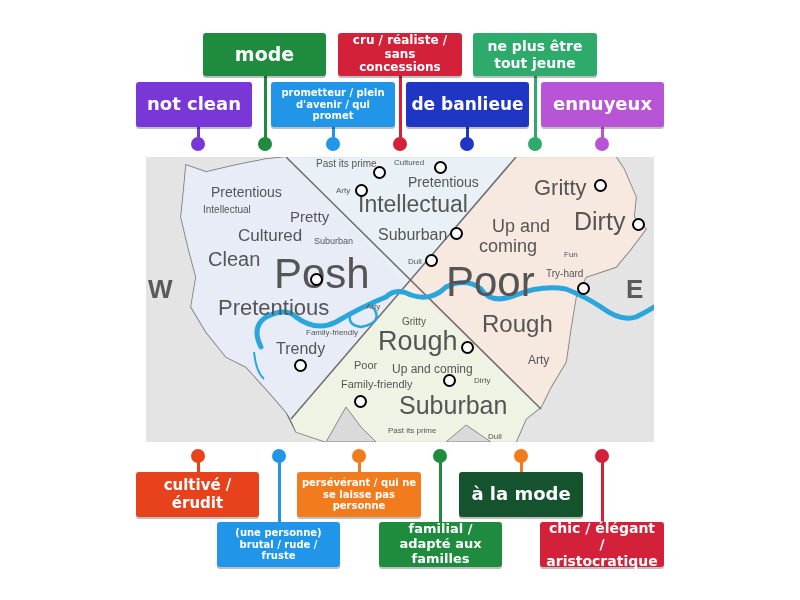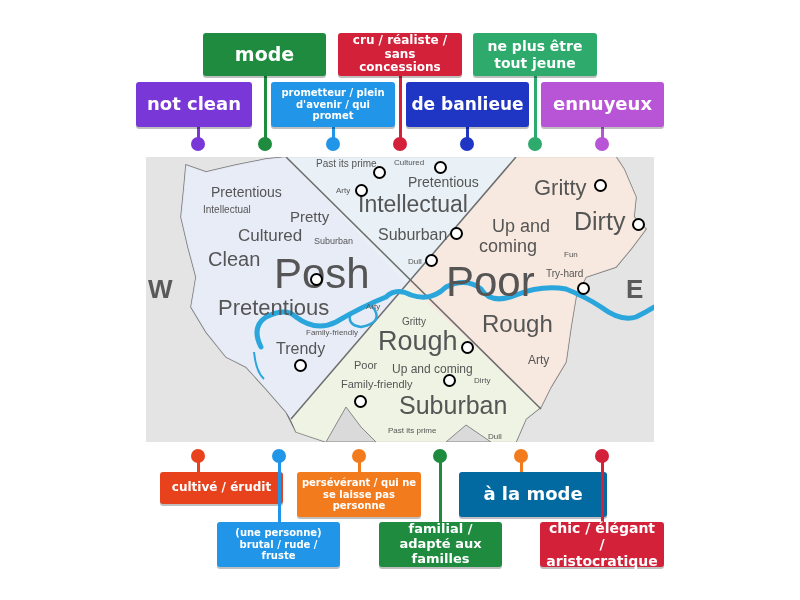--- a/index.html
+++ b/index.html
@@ -113,27 +113,27 @@
     <div class="dot" style="background: rgb(33, 150, 232); left: 326px; top: 137px;"></div>
     <div class="tag" style="left: 271px; top: 82px; width: 124px; height: 45px; background: rgb(33, 150, 232); font-size: 10px;">prometteur / plein d'avenir / qui promet</div>
     <div class="stem" style="background: rgb(31, 53, 196); left: 466px; top: 127px; height: 17px;"></div>
     <div class="dot" style="background: rgb(31, 53, 196); left: 460px; top: 137px;"></div>
     <div class="tag" style="left: 406px; top: 82px; width: 123px; height: 45px; background: rgb(31, 53, 196); font-size: 17px;">de banlieue</div>
     <div class="stem" style="background: rgb(183, 85, 214); left: 601px; top: 127px; height: 17px;"></div>
     <div class="dot" style="background: rgb(183, 85, 214); left: 595px; top: 137px;"></div>
     <div class="tag" style="left: 541px; top: 82px; width: 123px; height: 45px; background: rgb(183, 85, 214); font-size: 18px; text-align: right;">ennuyeux</div>
     <div class="stem" style="background: rgb(232, 66, 28); left: 197px; top: 456px; height: 16px;"></div>
     <div class="dot" style="background: rgb(232, 66, 28); left: 191px; top: 449px;"></div>
-    <div class="tag" style="left: 136px; top: 472px; width: 123px; height: 32px; background: rgb(232, 66, 28); font-size: 12px; margin-left: 24px;">cultivé / érudit</div>
+    <div class="tag" style="left: 136px; top: 472px; width: 123px; height: 45px; background: rgb(232, 66, 28); font-size: 15px;">cultivé / érudit</div>
     <div class="stem" style="background: rgb(242, 124, 29); left: 358px; top: 456px; height: 16px;"></div>
     <div class="dot" style="background: rgb(242, 124, 29); left: 352px; top: 449px;"></div>
     <div class="tag" style="left: 297px; top: 472px; width: 124px; height: 45px; background: rgb(242, 124, 29); font-size: 10px;">persévérant / qui ne se laisse pas personne</div>
     <div class="stem" style="background: rgb(242, 124, 29); left: 520px; top: 456px; height: 16px;"></div>
     <div class="dot" style="background: rgb(242, 124, 29); left: 514px; top: 449px;"></div>
-    <div class="tag" style="left: 459px; top: 472px; width: 148px; height: 45px; background: #0369a1; font-size: 18px;">à la mode</div>
+    <div class="tag" style="left: 459px; top: 472px; width: 124px; height: 45px; background: #14532d; font-size: 18px;">à la mode</div>
     <div class="stem" style="background: rgb(33, 150, 232); left: 278px; top: 456px; height: 66px;"></div>
     <div class="dot" style="background: rgb(33, 150, 232); left: 272px; top: 449px;"></div>
     <div class="tag" style="left: 217px; top: 522px; width: 123px; height: 45px; background: rgb(33, 150, 232); font-size: 10px;">(une personne) brutal / rude / fruste</div>
     <div class="stem" style="background: rgb(30, 139, 62); left: 439px; top: 456px; height: 66px;"></div>
     <div class="dot" style="background: rgb(30, 139, 62); left: 433px; top: 449px;"></div>
     <div class="tag" style="left: 379px; top: 522px; width: 123px; height: 45px; background: rgb(30, 139, 62); font-size: 13px;">familial / adapté aux familles</div>
     <div class="stem" style="background: rgb(211, 33, 58); left: 601px; top: 456px; height: 66px;"></div>
     <div class="dot" style="background: rgb(211, 33, 58); left: 595px; top: 449px;"></div>
     <div class="tag" style="left: 540px; top: 522px; width: 124px; height: 45px; background: rgb(211, 33, 58); font-size: 14px;">chic / élégant / aristocratique</div>
   </div>

